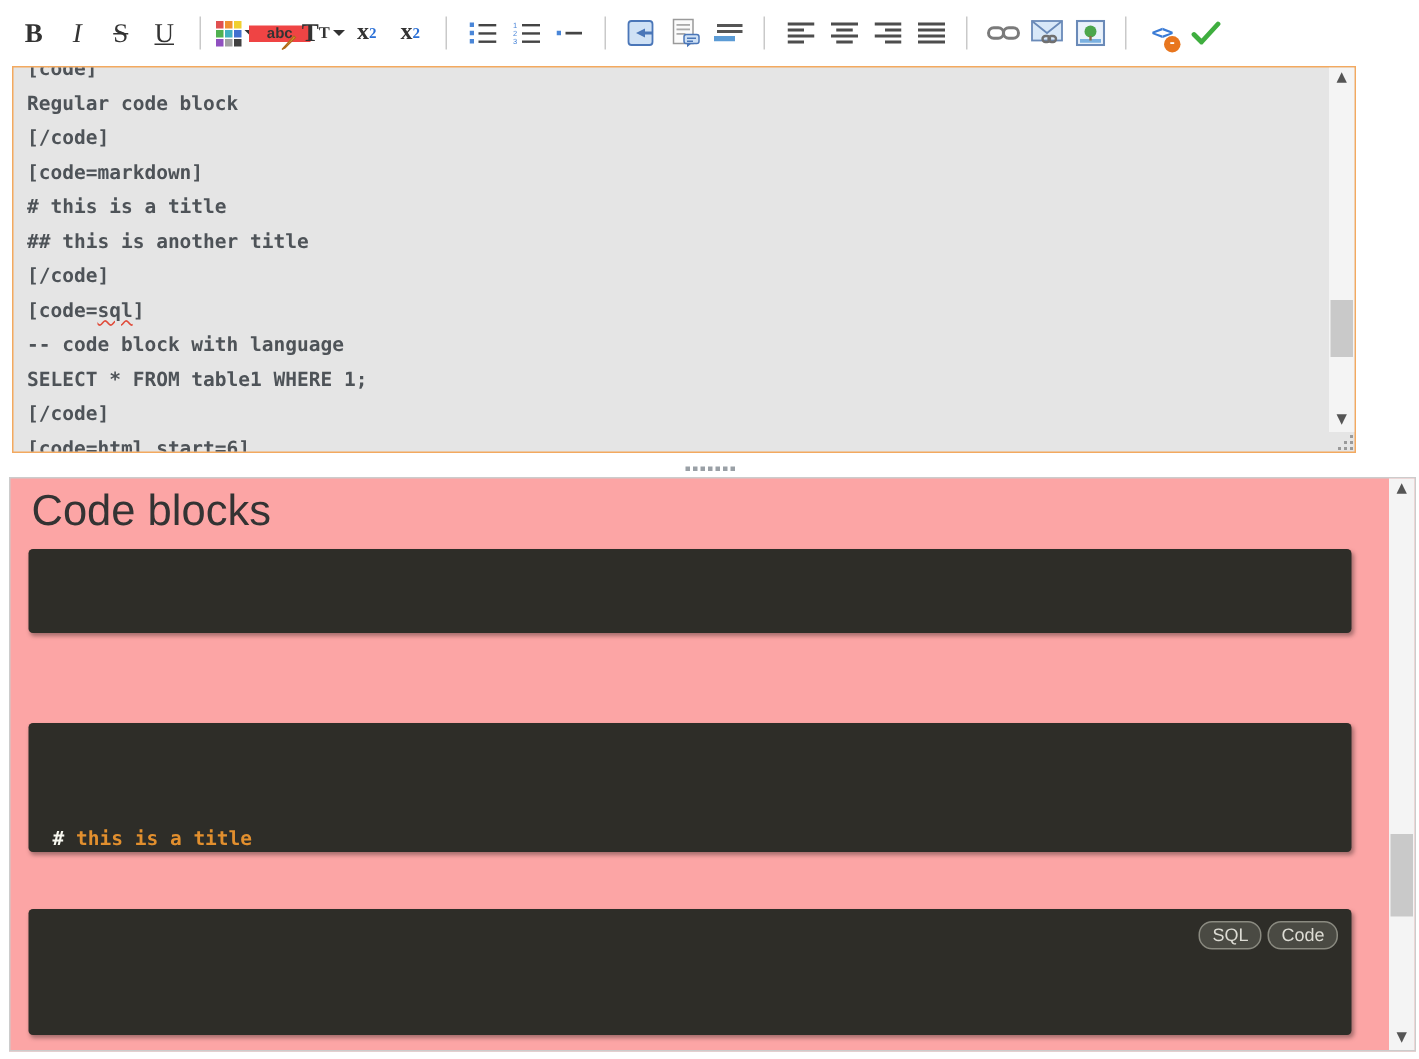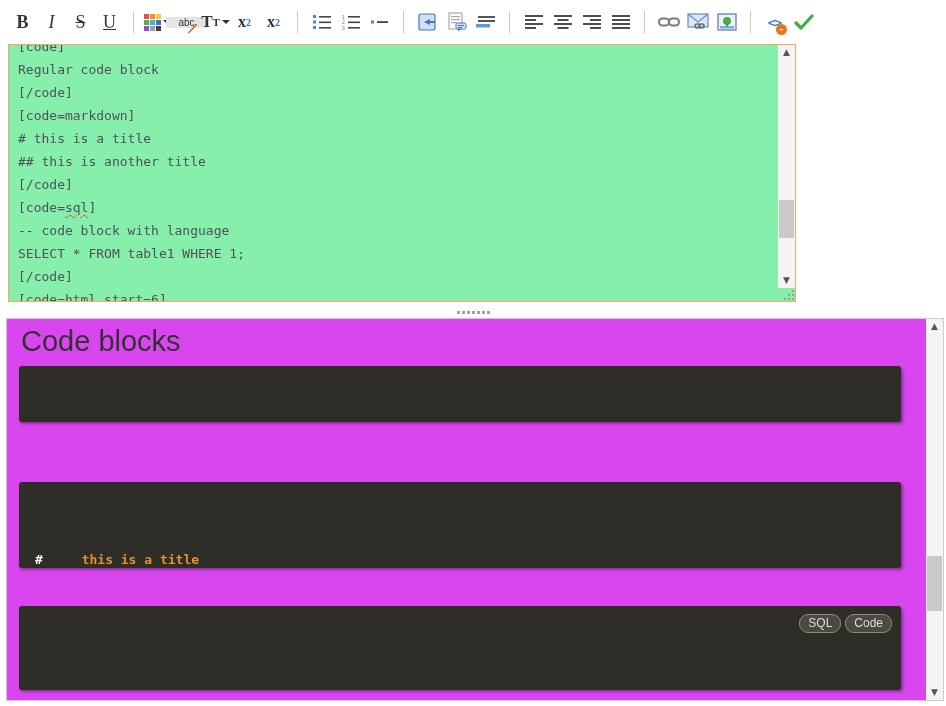--- a/index.html
+++ b/index.html
@@ -27,38 +27,38 @@
   .fmt.s { text-decoration: line-through; }
   .fmt.u { text-decoration: underline; }
   .caret { width:0; height:0; border-left:4px solid transparent; border-right:4px solid transparent; border-top:4px solid #333; margin-left:2px; }
 
   .palette-grid { display:grid; grid-template-columns:repeat(3,5px); grid-template-rows:repeat(3,5px); gap:1px; }
   .palette-grid i { display:block; }
   .pg1{background:#e05050}.pg2{background:#f09030}.pg3{background:#f0d030}
   .pg4{background:#50b050}.pg5{background:#40b0c0}.pg6{background:#4070d0}
   .pg7{background:#9050c0}.pg8{background:#a0a0a0}.pg9{background:#404040}
 
-  .hl-abc { font-size: 10px; font-weight: normal; color:#333; background:#e5e5e5; padding:0 12px; line-height:11px; }
+  .hl-abc { font-size: 10px; font-weight: bold; color:#333; background:#ef4444; padding:0 12px; line-height:11px; }
   .pencil { position:absolute; right:1px; bottom:2px; }
 
   .ts-T { font-family:"Liberation Serif",serif; font-size:17px; color:#333; font-weight:bold;}
   .ts-t { font-family:"Liberation Serif",serif; font-size:11px; color:#333; font-weight:bold;}
   .supsub-x { font-family:"Liberation Serif",serif; font-size:16px; font-weight:bold; color:#333;}
   .supsub-n { font-family:"Liberation Serif",serif; font-size:10px; font-weight:bold; color:#2a6fd6;}
   .sup-n { vertical-align: super; }
   .sub-n { vertical-align: sub; }
 
   .rmfmt { font-family:"DejaVu Sans Mono",monospace; font-size:13px; font-weight:bold; color:#3a7bd5; letter-spacing:-1px;}
   .rm-badge { position:absolute; right:1px; bottom:1px; width:11px; height:11px; border-radius:50%;
     background:#e8761e; color:#fff; font-size:10px; line-height:10px; text-align:center; font-weight:bold;}
 
   
   .editor-box {
-    position: absolute; left: 8px; top: 44px; width: 788px; height: 258px;
-    border: 1px solid #f3a95f; background: #86efac; overflow: hidden;
+    position: absolute; left: 8px; top: 44px; width: 896px; height: 258px;
+    border: 1px solid #f3a95f; background: #e5e5e5; overflow: hidden; font-weight: bold;
   }
   .editor-content {
     position: absolute; left: 0; top: 0; right: 18px; bottom: 0;
     padding: 3px 0 0 9px; margin-top: -13px; overflow: hidden;
     font-family: "DejaVu Sans Mono", monospace; font-size: 13px; line-height: 23px;
     color: #4e5358; white-space: pre; cursor: text;
   }
   .misspelled { text-decoration: underline wavy #e04b3a 1px; text-underline-offset: 2px; }
 
   .sbar {
@@ -78,38 +78,38 @@
 
   .split-handle {
     position: absolute; left: 455px; top: 307px; width: 36px; height: 10px; cursor: row-resize;
     display: flex; flex-wrap: wrap; justify-content: center; align-content: center; gap: 2px;
   }
   .split-handle i { width: 3px; height: 3px; background: #9aa0a6; display: block; }
 
   
   .preview-pane {
     position: absolute; left: 6px; top: 318px; width: 938px; height: 383px;
-    border: 1px solid #cccccc; background: #d946ef;
+    border: 1px solid #cccccc; background: #fca5a5;
   }
   .pv-title {
     position: absolute; left: 14px; top: 6px;
     font-size: 29px; font-weight: 400; color: #333;
   }
   .code-block {
     position: absolute; left: 12px; width: 882px;
     background: #2e2d28; border-radius: 3px;
     box-shadow: 1.5px 2px 3px rgba(0,0,0,0.35);
     font-family: "DejaVu Sans Mono", monospace; font-size: 13px; line-height: 25px;
     white-space: pre; overflow: hidden;
   }
   .cb-1 { top: 47px;  height: 56px; padding: 14px 16px; }
   .cb-2 { top: 163px; height: 86px; padding: 15px 16px; }
   .cb-3 { top: 287px; height: 84px; padding: 19px 16px 13px; }
   .tok-bullet  { color: #f8f8f0; font-weight: bold; }
-  .tok-title   { color: #e28f2e; font-weight: bold; margin-left: 31px; }
+  .tok-title   { color: #e28f2e; font-weight: bold; }
 
   .badges { position: absolute; top: 8px; right: 9px; display: flex; gap: 4px; }
   .badge {
     font-family: "Liberation Sans", sans-serif; font-size: 12px; line-height: 17px;
     color: #dddcd4; background: #4a4a43; border: 1px solid #8a8a80;
     border-radius: 9px; padding: 0 8px; white-space: nowrap;
   }
   .pv-sbar { height: 381px; }
 
   

